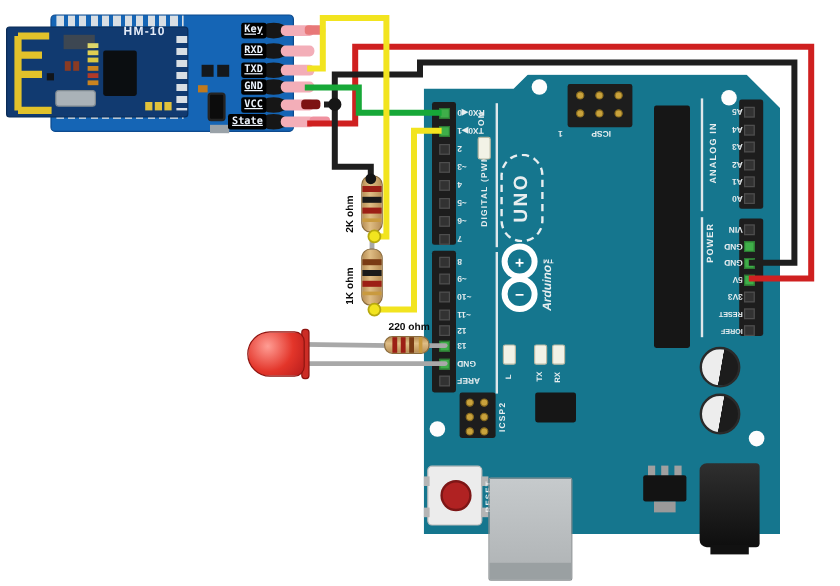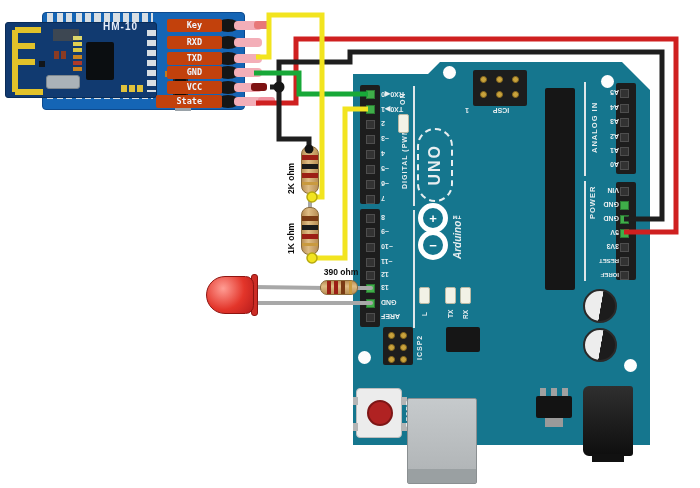--- a/index.html
+++ b/index.html
@@ -11,23 +11,23 @@
   #breakout{position:absolute;left:39px;top:8px;width:201px;height:96px;background:#1565b5;
             border:1px solid #0d4a8e;border-radius:4px;}
   .padstrip-h{position:absolute;height:9px;width:106px;
      background:repeating-linear-gradient(90deg,#d9dfe4 0 6px,#1565b5 6px 9.5px);}
   .padstrip-v{position:absolute;width:9px;height:62px;
      background:repeating-linear-gradient(180deg,#d9dfe4 0 6px,#113a70 6px 10px);}
   #daughter{position:absolute;left:2px;top:18px;width:150px;height:74px;background:#113a70;
             border-radius:3px;border:1px solid #0a2c57;}
   #hm10-title{position:absolute;left:100px;top:17px;width:52px;height:12px;color:#e6edf9;
               font:bold 10px "Liberation Sans",sans-serif;letter-spacing:1px;}
-  .mchip{position:absolute;height:13px;background:#c2410c;border-radius:2px;color:#eef5fe;
+  .mchip{position:absolute;height:13px;background:#000000;border-radius:2px;color:#eef5fe;
          font:bold 8.5px "DejaVu Sans Mono",monospace;display:flex;align-items:center;
-         justify-content:center;padding:0 20px;}
+         justify-content:center;padding:0 3px;text-decoration:underline;}
   .mpin{position:absolute;left:213px;width:24px;height:13px;background:#161616;border-radius:50%;}
   .stub{position:absolute;left:231px;width:28px;height:9px;background:#f3aeb8;border-radius:4px;}
   .tip{position:absolute;height:8px;border-radius:3px;}
   
   #uno{position:absolute;left:353px;top:62px;width:297px;height:383px;background:#15768e;z-index:1;
        clip-path:polygon(0 12px,75px 12px,87px 0,269px 0,297px 28px,297px 100%,0 100%);}
   .hstrip{position:absolute;background:#1d1d1d;border-radius:2px;}
   .pin{position:absolute;width:9px;height:9px;background:#323232;border:1px solid #4e4e4e;box-sizing:border-box;}
   .pin.green{background:#3fae49;border-color:#2c7a33;}
   .plabel{position:absolute;height:10px;display:flex;align-items:center;justify-content:flex-end;
@@ -319,14 +319,14 @@
 
   <svg class="joints" width="700" height="488">
     <circle cx="309" cy="149" r="4.5" fill="#141414"></circle>
     <circle cx="279" cy="87" r="5.5" fill="#161616"></circle>
     <circle cx="312" cy="197" r="5" fill="#f2e41f" stroke="#b7a90e" stroke-width="1.5"></circle>
     <circle cx="312" cy="258" r="5" fill="#f2e41f" stroke="#b7a90e" stroke-width="1.5"></circle>
   </svg>
 
   <div class="rlabel vert" style="left:286px;top:146px;height:48px;">2K ohm</div>
   <div class="rlabel vert" style="left:286px;top:206px;height:48px;">1K ohm</div>
-  <div class="rlabel" style="left:318px;top:267px;width:46px;text-align:center;">390 ohm</div>
+  <div class="rlabel" style="left:318px;top:267px;width:46px;text-align:center;">220 ohm</div>
 </div>
 
 </body></html>

